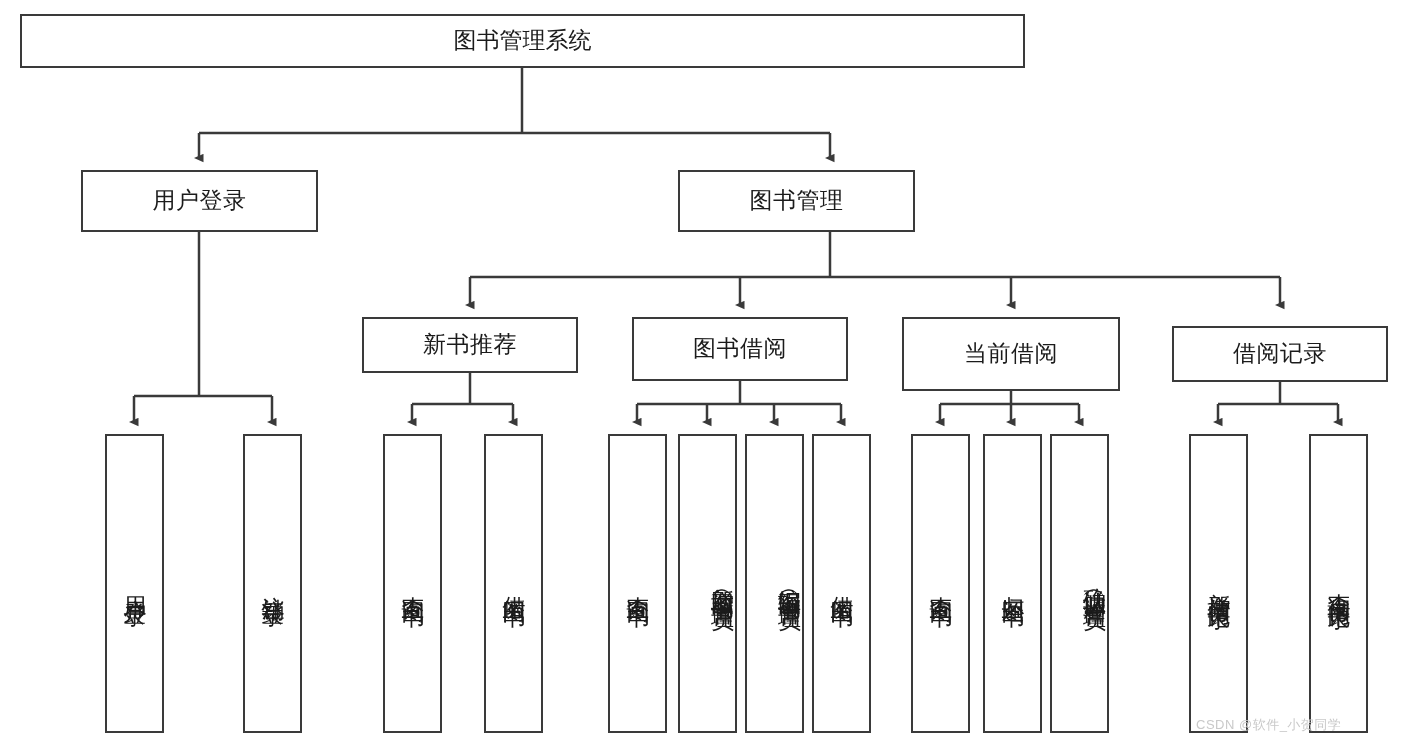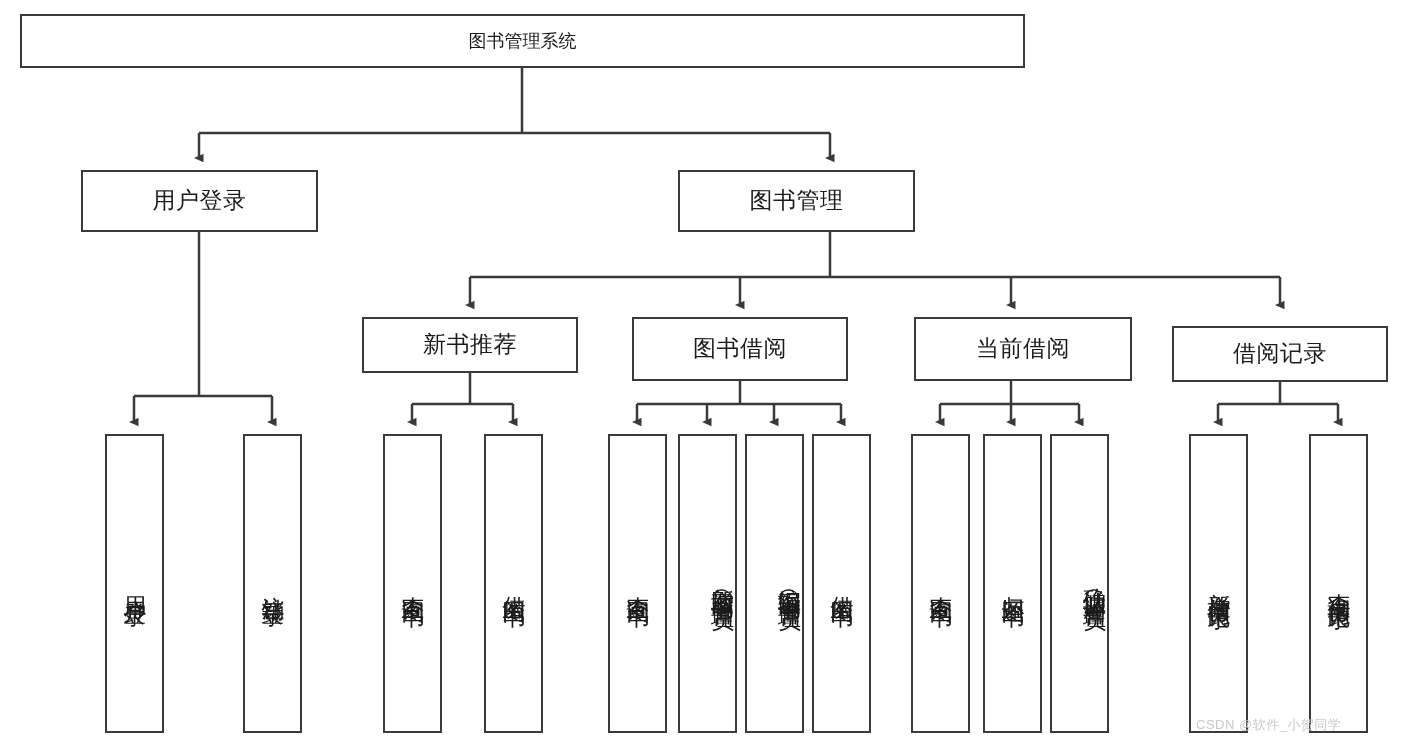--- a/index.html
+++ b/index.html
@@ -33,21 +33,21 @@
     align-items: center;
     justify-content: center;
     color: #1b1b1b;
     line-height: 1.12;
   }
   .node-h {
     font-size: 23px;
     letter-spacing: 0.5px;
   }
   .node-root {
-    font-size: 18px;
+    font-size: 23px;
   }
   .node-v {
     writing-mode: vertical-rl;
     text-orientation: upright;
     font-size: 23px;
     letter-spacing: 3px;
     padding-top: 6px;
     padding-bottom: 6px;
     align-items: flex-start;
     justify-content: center;
@@ -131,21 +131,21 @@
   <div class="node node-h" style="left:678px; top:170px; width:237px; height:62px;">
     <span>图书管理</span>
   </div>
 
   <div class="node node-h" style="left:362px; top:317px; width:216px; height:56px;">
     <span>新书推荐</span>
   </div>
   <div class="node node-h" style="left:632px; top:317px; width:216px; height:64px;">
     <span>图书借阅</span>
   </div>
-  <div class="node node-h" style="left:902px; top:317px; width:218px; height:64px;margin-left:12px;">
+  <div class="node node-h" style="left:902px; top:317px; width:218px; height:74px;">
     <span>当前借阅</span>
   </div>
   <div class="node node-h" style="left:1172px; top:326px; width:216px; height:56px;">
     <span>借阅记录</span>
   </div>
 
   <div class="node node-v mid" style="left:105px; top:434px; width:59px; height:299px;">
     <span>用户登录</span>
   </div>
   <div class="node node-v mid" style="left:243px; top:434px; width:59px; height:299px;">

